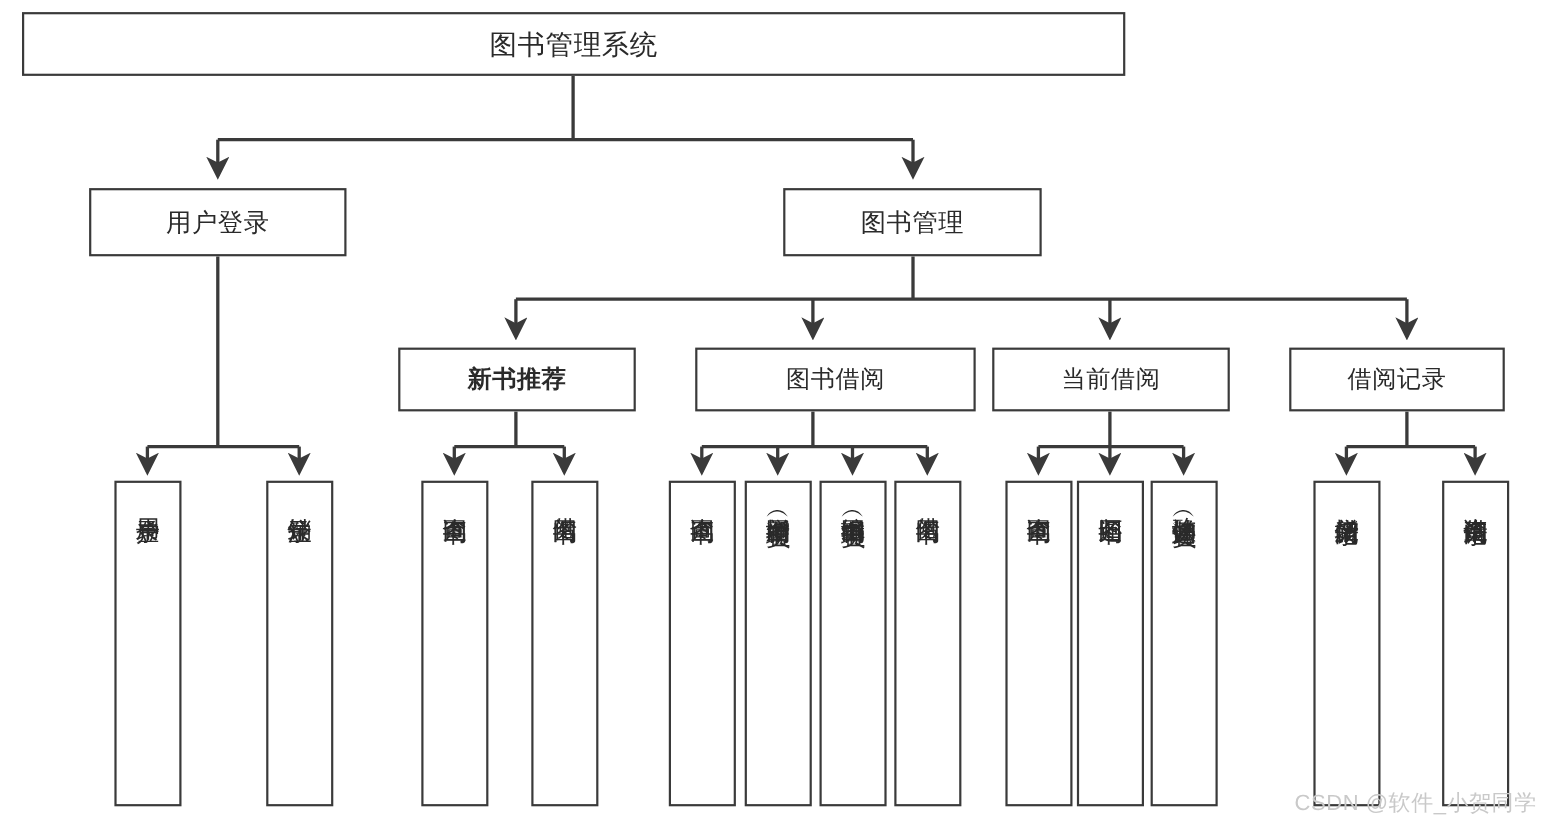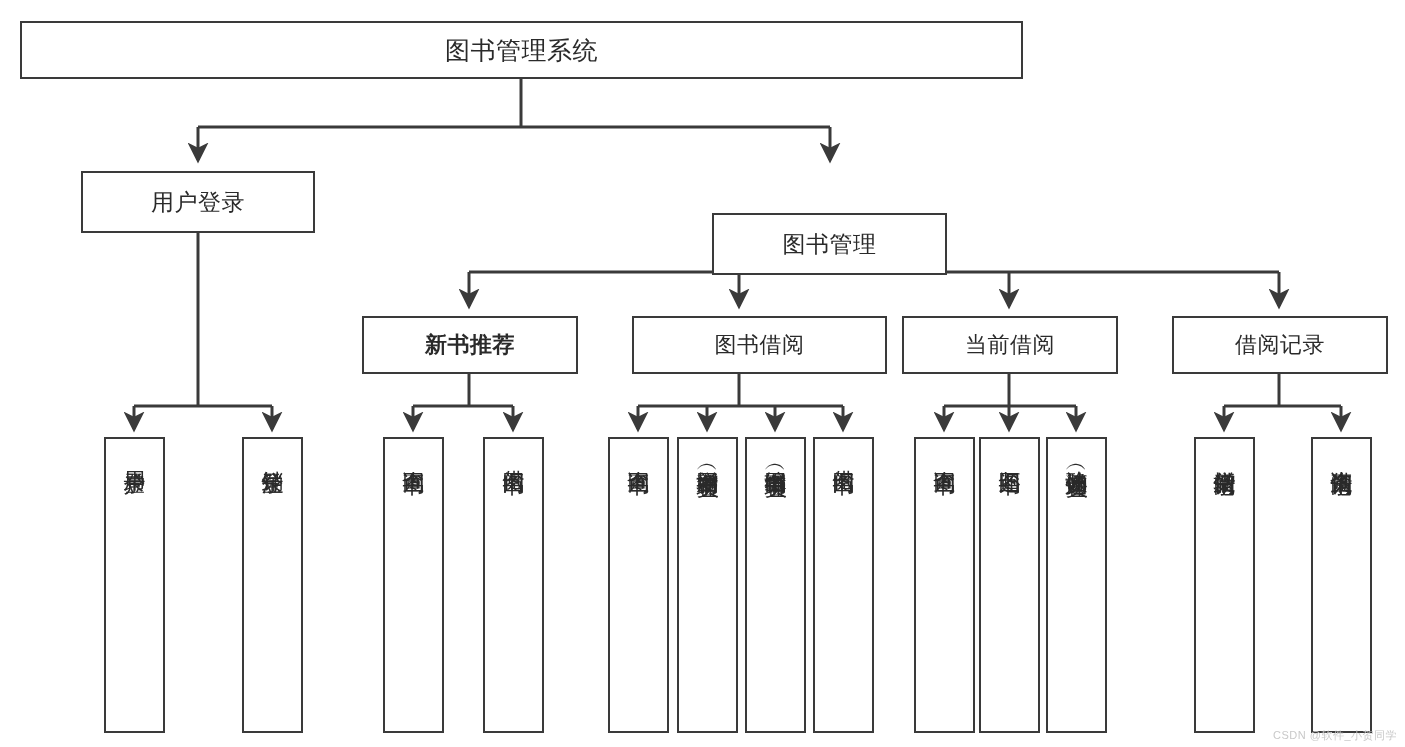--- a/index.html
+++ b/index.html
@@ -57,21 +57,21 @@
     text-orientation: upright;
     line-height: 1.18;
     letter-spacing: 1px;
     white-space: nowrap;
     text-align: left;
   }
   #watermark {
     position: absolute;
     right: 8px;
     bottom: 4px;
-    font-size: 11px;
+    font-size: 20px;
     color: #c9c9c9;
     letter-spacing: 0.5px;
     white-space: nowrap;
     user-select: none;
   }
 </style>
 </head>
 <body>
 
 <div id="canvas">
@@ -119,41 +119,41 @@
       <path d="M 1009 406 L 1009 429" marker-end="url(#arrow)"></path>
       <path d="M 1076 406 L 1076 429" marker-end="url(#arrow)"></path>
 
       <path d="M 1279 374 L 1279 406"></path>
       <path d="M 1224 406 L 1341 406"></path>
       <path d="M 1224 406 L 1224 429" marker-end="url(#arrow)"></path>
       <path d="M 1341 406 L 1341 429" marker-end="url(#arrow)"></path>
     </g>
   </svg>
 
-  <div class="node level-0" style="left:20px; top:11px; width:1003px; height:58px;margin-top:10px;">
+  <div class="node level-0" style="left:20px; top:11px; width:1003px; height:58px;">
     <span>图书管理系统</span>
   </div>
 
   <div class="node level-1" style="left:81px; top:171px; width:234px; height:62px;">
     <span>用户登录</span>
   </div>
-  <div class="node level-1" style="left:712px; top:171px; width:235px; height:62px;margin-top:42px;">
+  <div class="node level-1" style="left:712px; top:171px; width:235px; height:62px;">
     <span>图书管理</span>
   </div>
 
   <div class="node level-2" style="left:362px; top:316px; width:216px; height:58px;font-weight:bold;">
     <span>新书推荐</span>
   </div>
   <div class="node level-2" style="left:632px; top:316px; width:255px; height:58px;">
     <span>图书借阅</span>
   </div>
   <div class="node level-2" style="left:902px; top:316px; width:216px; height:58px;justify-content:center;">
     <span>当前借阅</span>
   </div>
-  <div class="node level-2" style="left:1172px; top:316px; width:216px; height:58px;">
+  <div class="node level-2" style="left:1172px; top:316px; width:196px; height:58px;">
     <span>借阅记录</span>
   </div>
 
   <div class="node leaf" style="left:104px; top:437px; width:61px; height:296px;">
     <span class="vtext">用户登录</span>
   </div>
   <div class="node leaf" style="left:242px; top:437px; width:61px; height:296px;">
     <span class="vtext">注销登录</span>
   </div>
 

